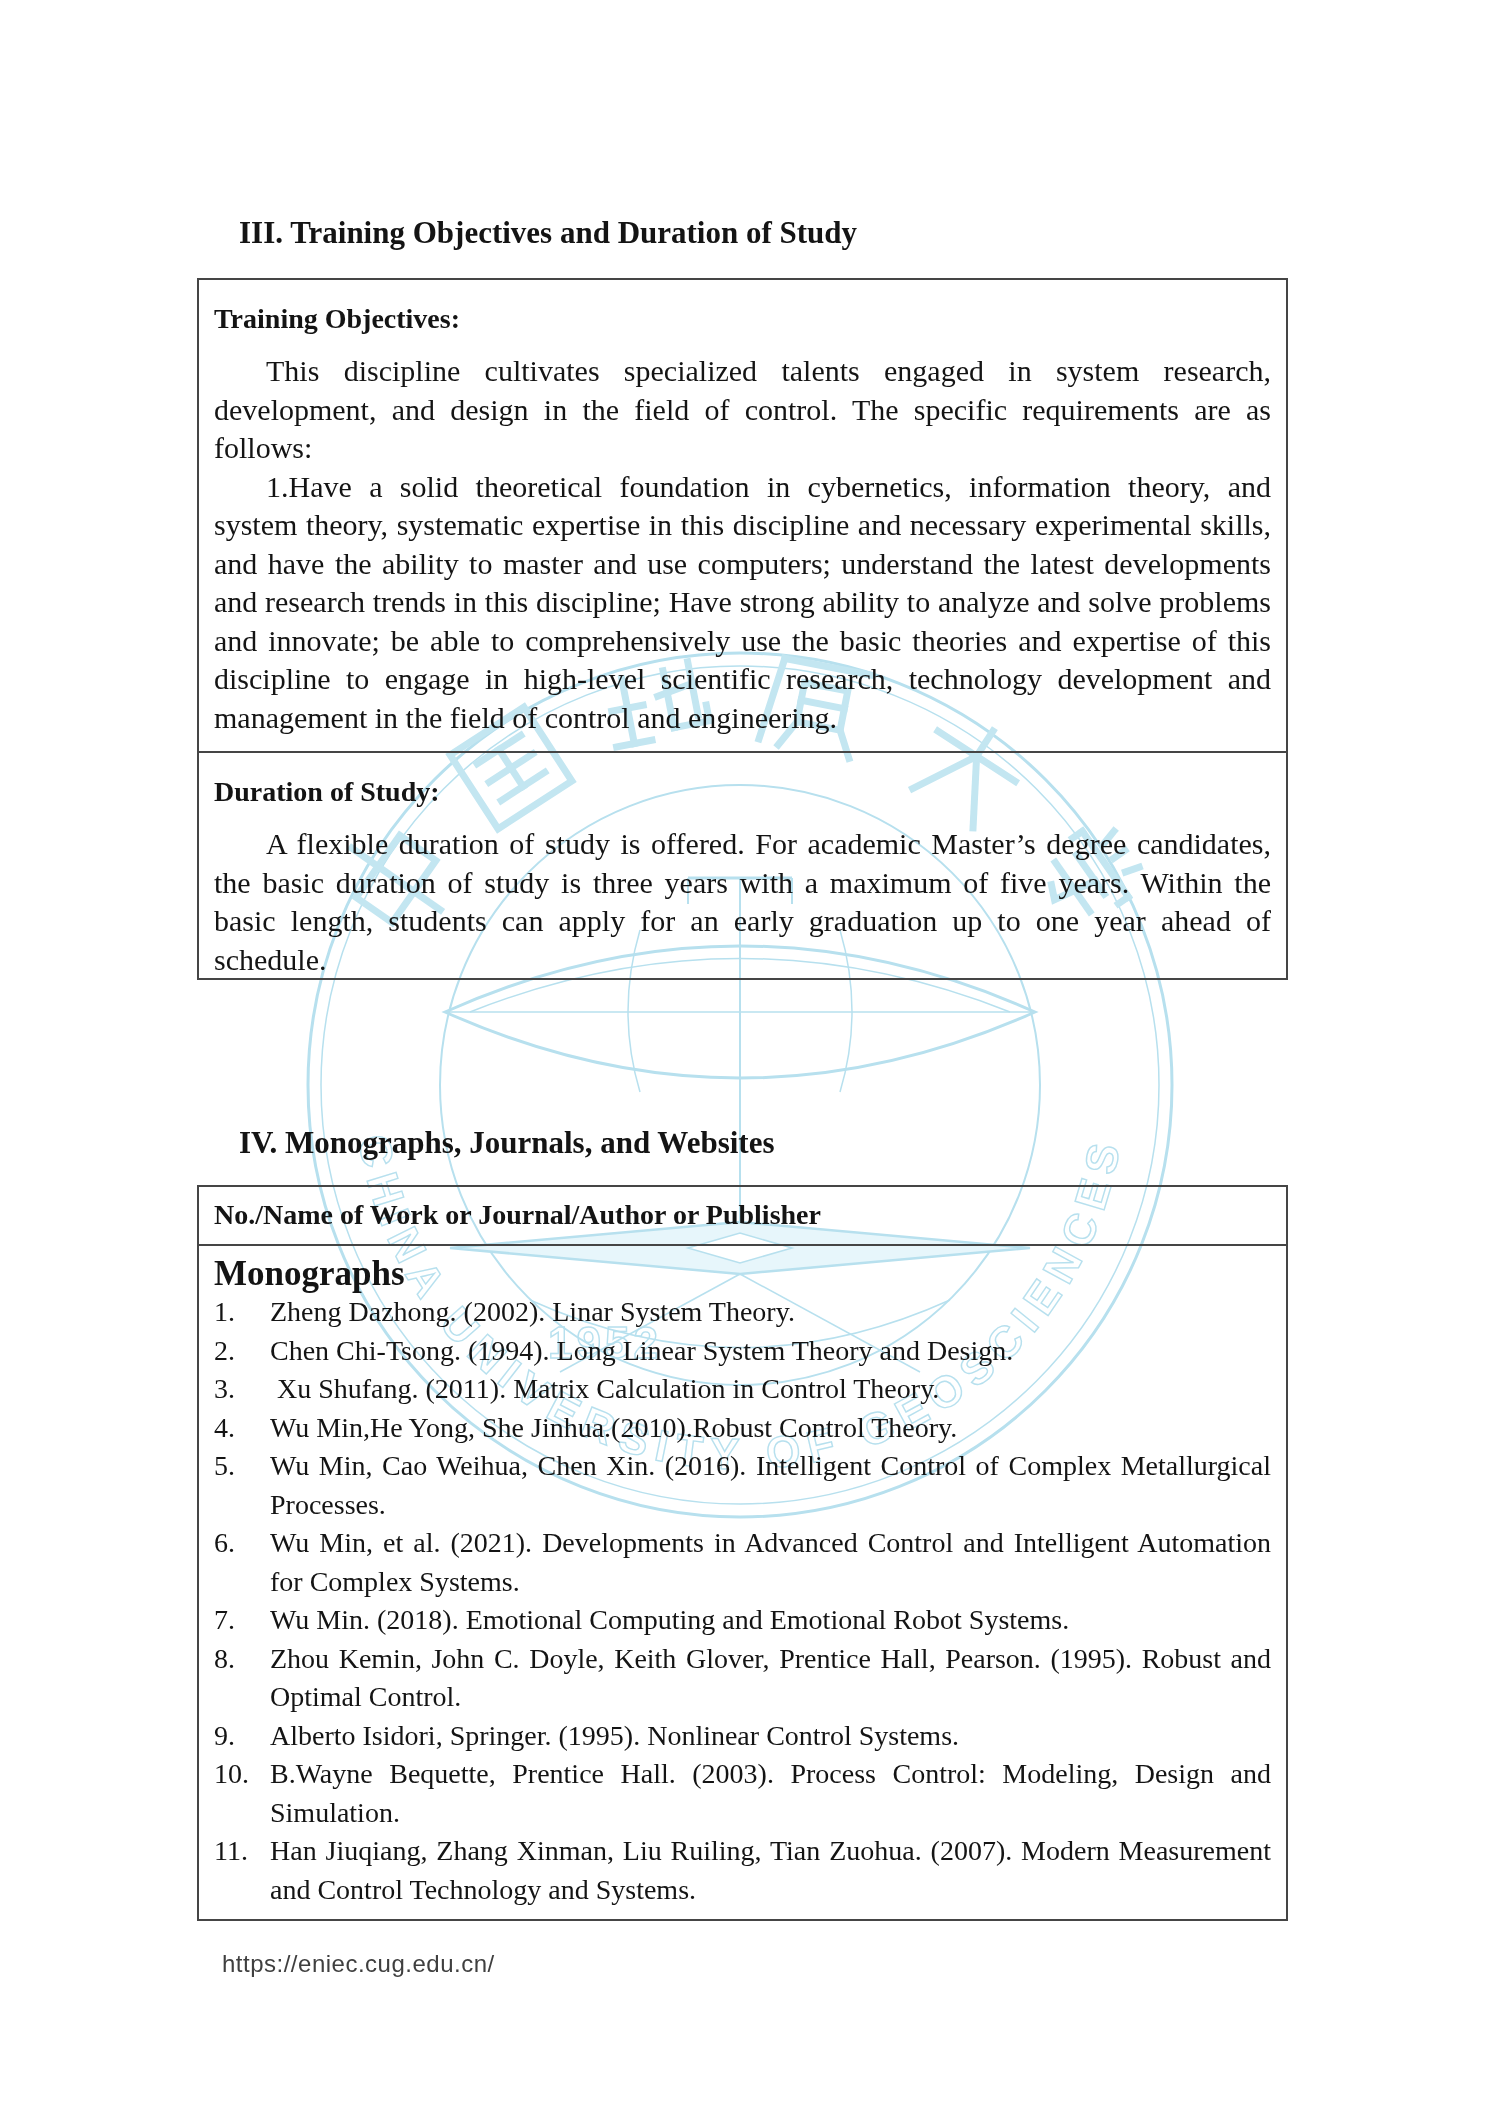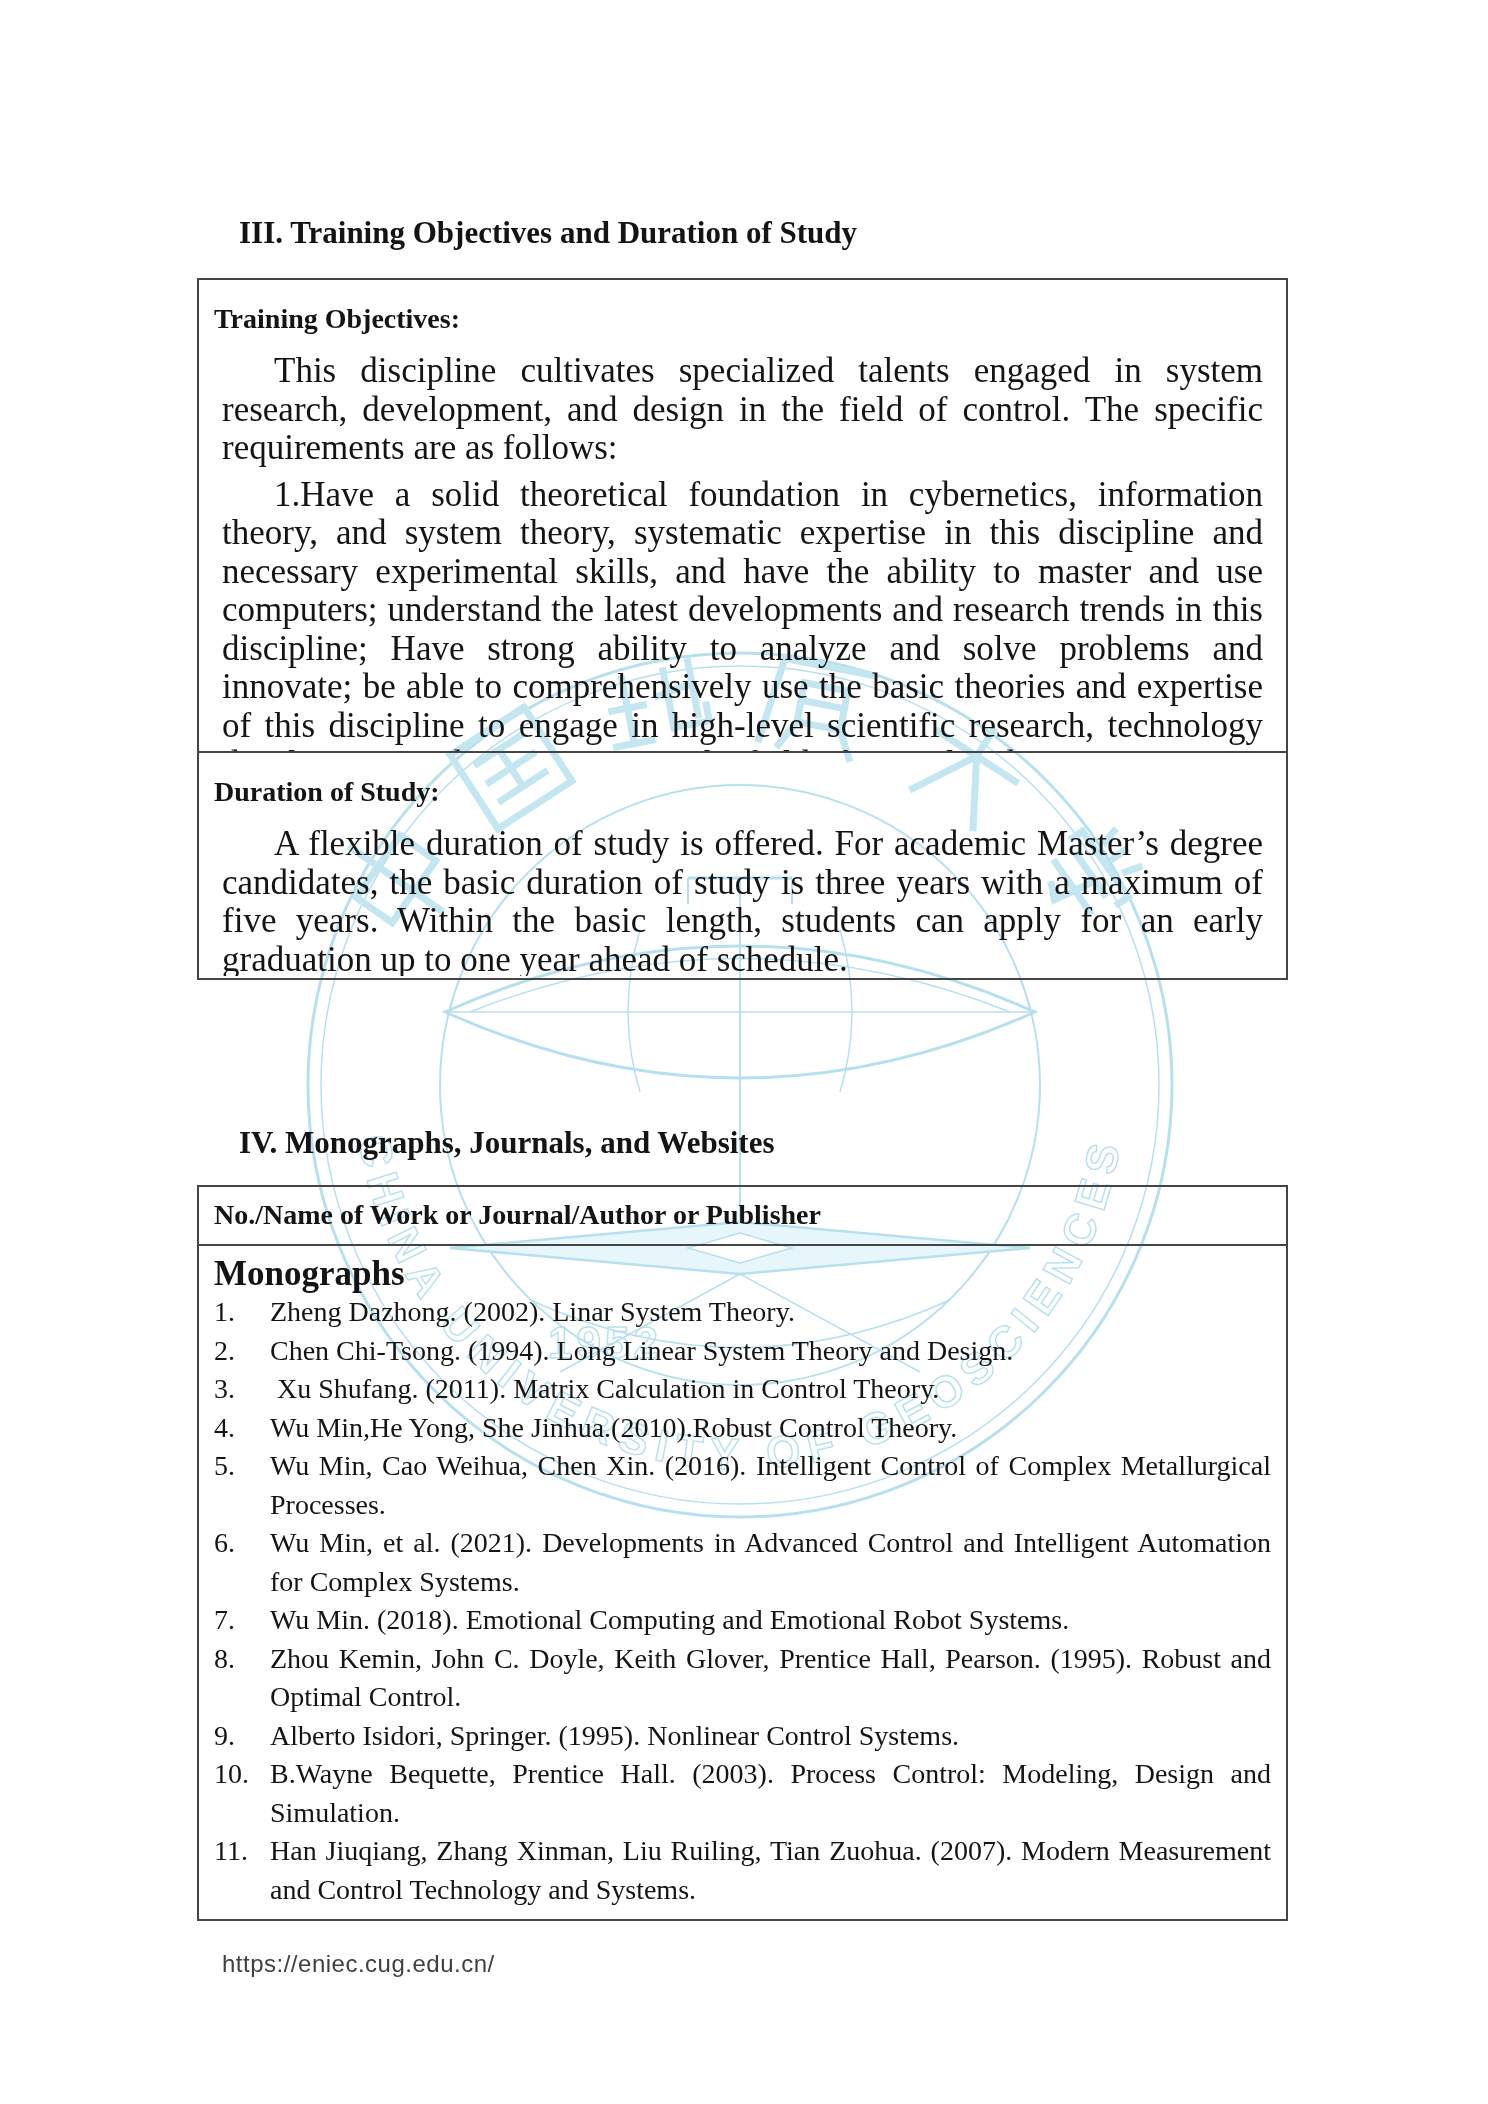--- a/index.html
+++ b/index.html
@@ -34,22 +34,22 @@
     background:transparent;
   }
   .box{box-sizing:border-box;padding:14px 15px 11px 15px;overflow:hidden;}
   .box-objectives{height:473px;border-bottom:2px solid #454545;}
   .box-duration{height:223px;}
   .box h3{
     margin:8px 0 16px 0;
     font-size:28px;font-weight:bold;line-height:34px;
   }
   .box p{
-    margin:8px;
-    font-size:35px;line-height:38.5px;
+    margin:0;
+    font-size:30px;line-height:38.5px;
     text-align:justify;
     text-indent:52px;
   }
 
   .ref-table{
     position:absolute;left:197px;top:1185px;width:1091px;height:736px;
     border:2px solid #454545;box-sizing:border-box;
     background:transparent;
   }
   .ref-table .thead{

